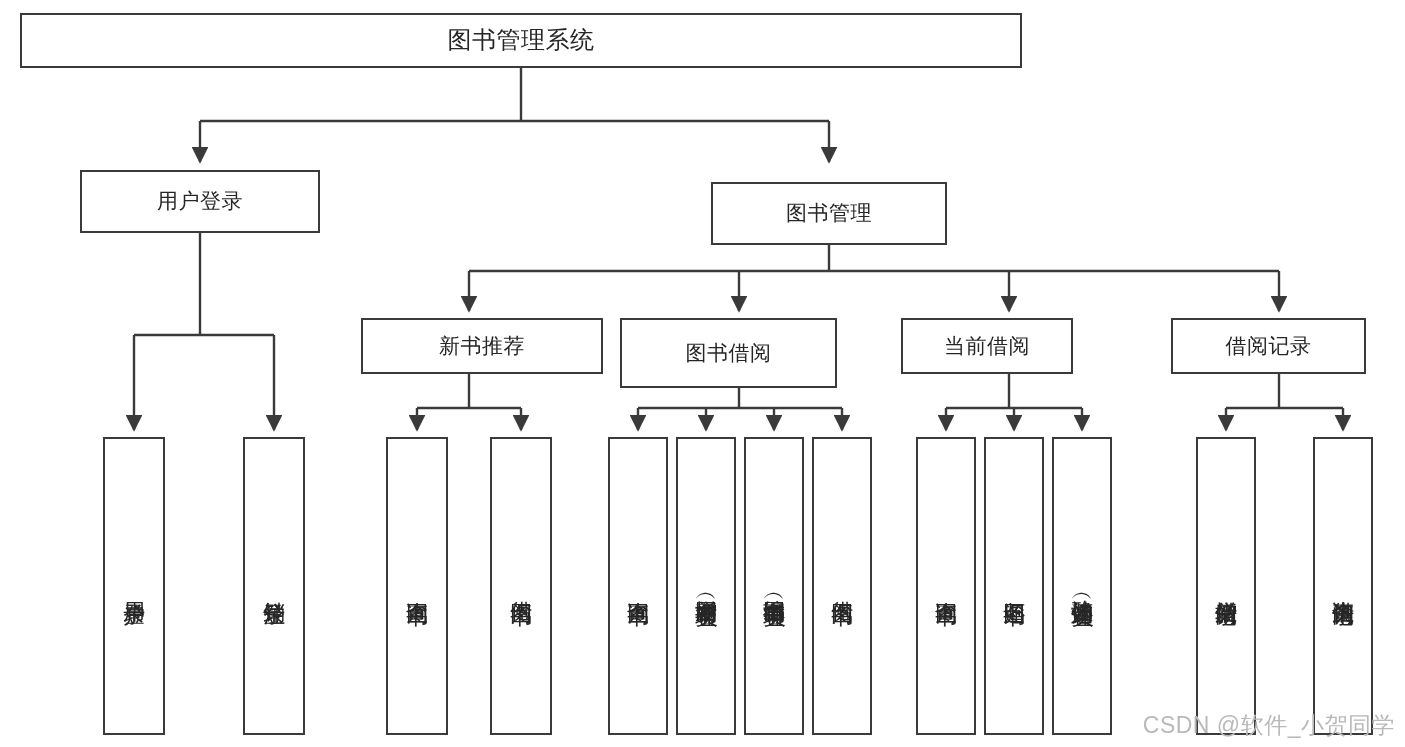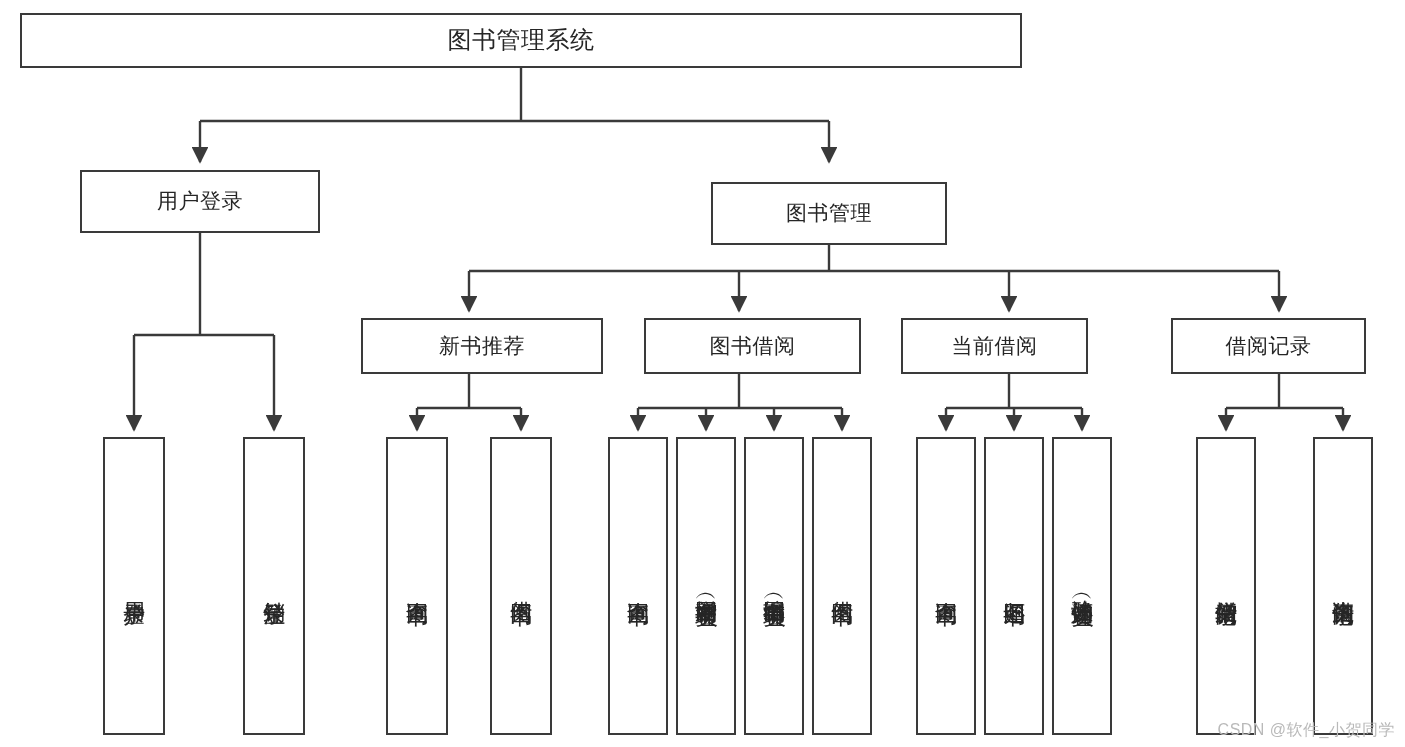--- a/index.html
+++ b/index.html
@@ -63,21 +63,21 @@
     font-size: 22px;
     line-height: 1.12;
     letter-spacing: 1px;
     white-space: nowrap;
     max-height: 100%;
   }
   #watermark {
     position: absolute;
     right: 10px;
     bottom: 6px;
-    font-size: 16px;
+    font-size: 23px;
     color: #b9b9b9;
     white-space: nowrap;
     letter-spacing: 0.5px;
   }
 </style>
 </head>
 <body>
 
 <div id="diagram-root">
 
@@ -138,24 +138,24 @@
   <div class="node horiz" style="left:80px; top:170px; width:240px; height:63px;">
     <span class="node-label">用户登录</span>
   </div>
   <div class="node horiz" style="left:711px; top:170px; width:236px; height:63px;margin-top:12px;">
     <span class="node-label">图书管理</span>
   </div>
 
   <div class="node horiz" style="left:361px; top:318px; width:242px; height:56px;">
     <span class="node-label">新书推荐</span>
   </div>
-  <div class="node horiz" style="left:644px; top:318px; width:217px; height:56px;">
+  <div class="node horiz" style="left:620px; top:318px; width:217px; height:70px;">
     <span class="node-label">图书借阅</span>
   </div>
-  <div class="node horiz" style="left:901px; top:318px; width:187px; height:56px;">
+  <div class="node horiz" style="left:901px; top:318px; width:172px; height:56px;">
     <span class="node-label">当前借阅</span>
   </div>
   <div class="node horiz" style="left:1171px; top:318px; width:195px; height:56px;">
     <span class="node-label">借阅记录</span>
   </div>
 
   <div class="node vert" style="left:103px; top:437px; width:62px; height:298px;">
     <span class="node-label">用户登录</span>
   </div>
   <div class="node vert" style="left:243px; top:437px; width:62px; height:298px;">

